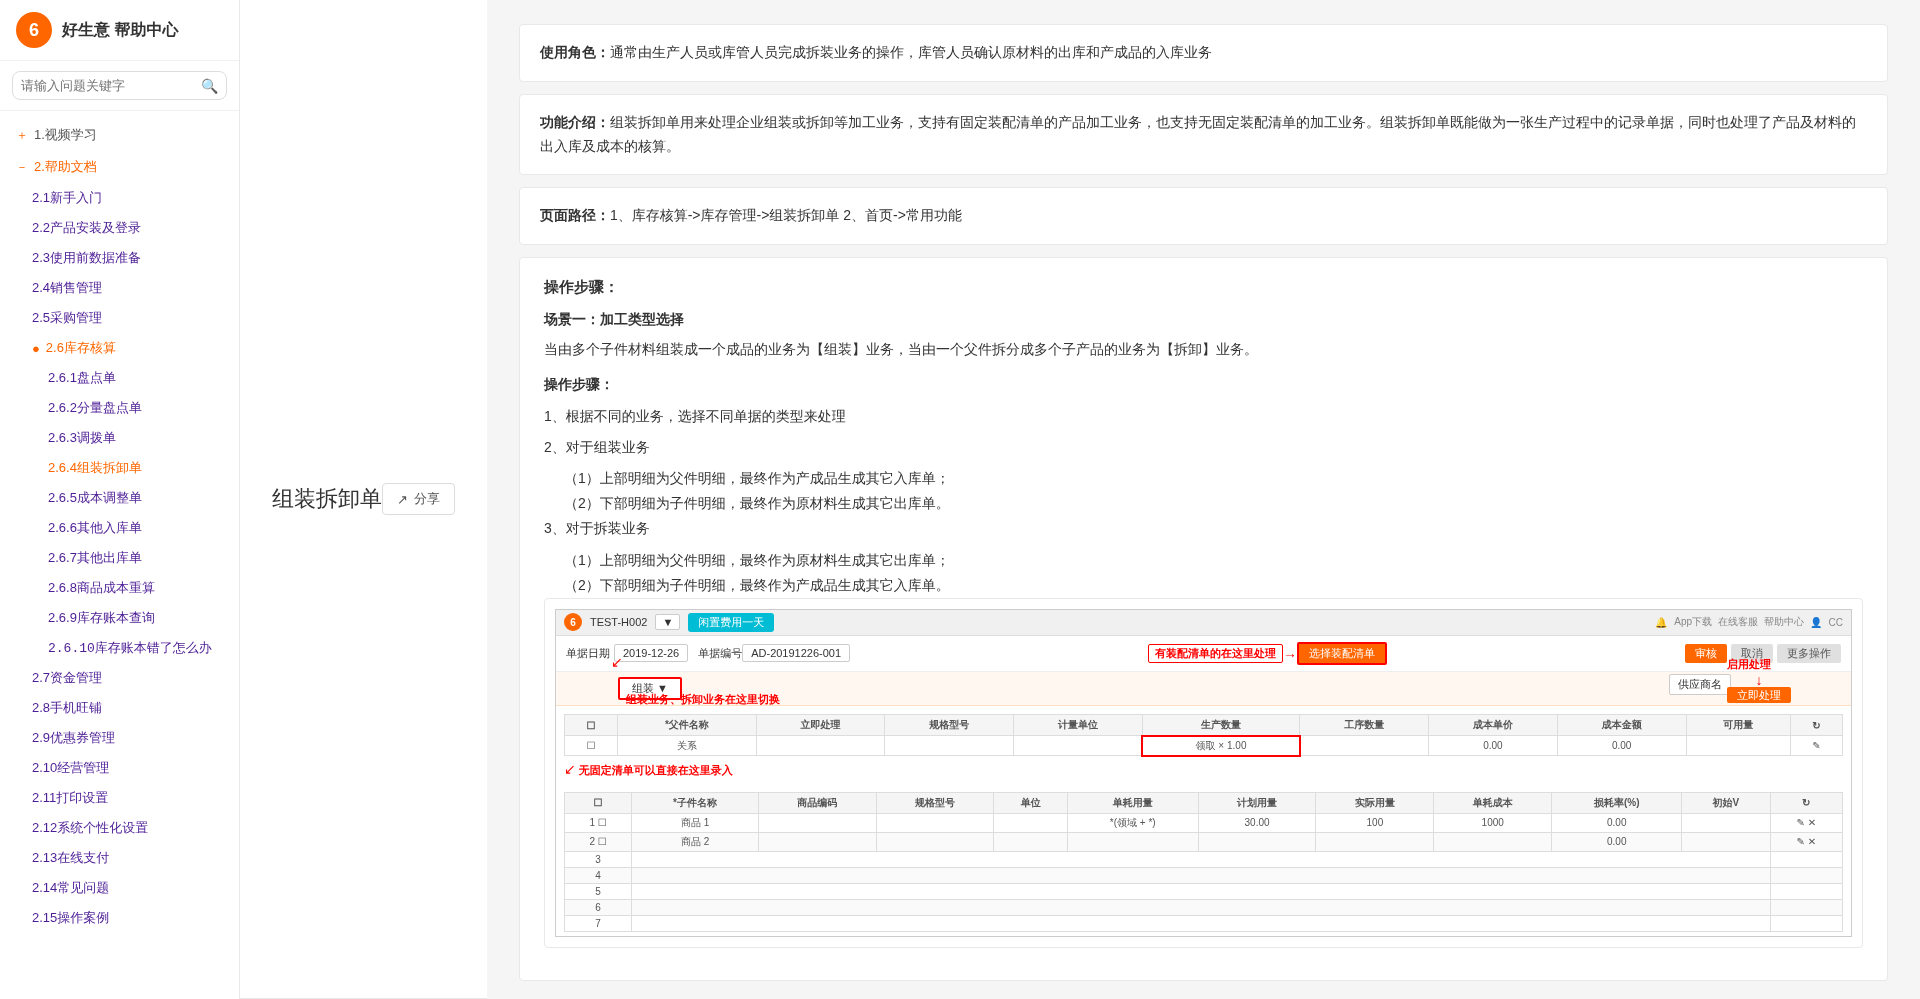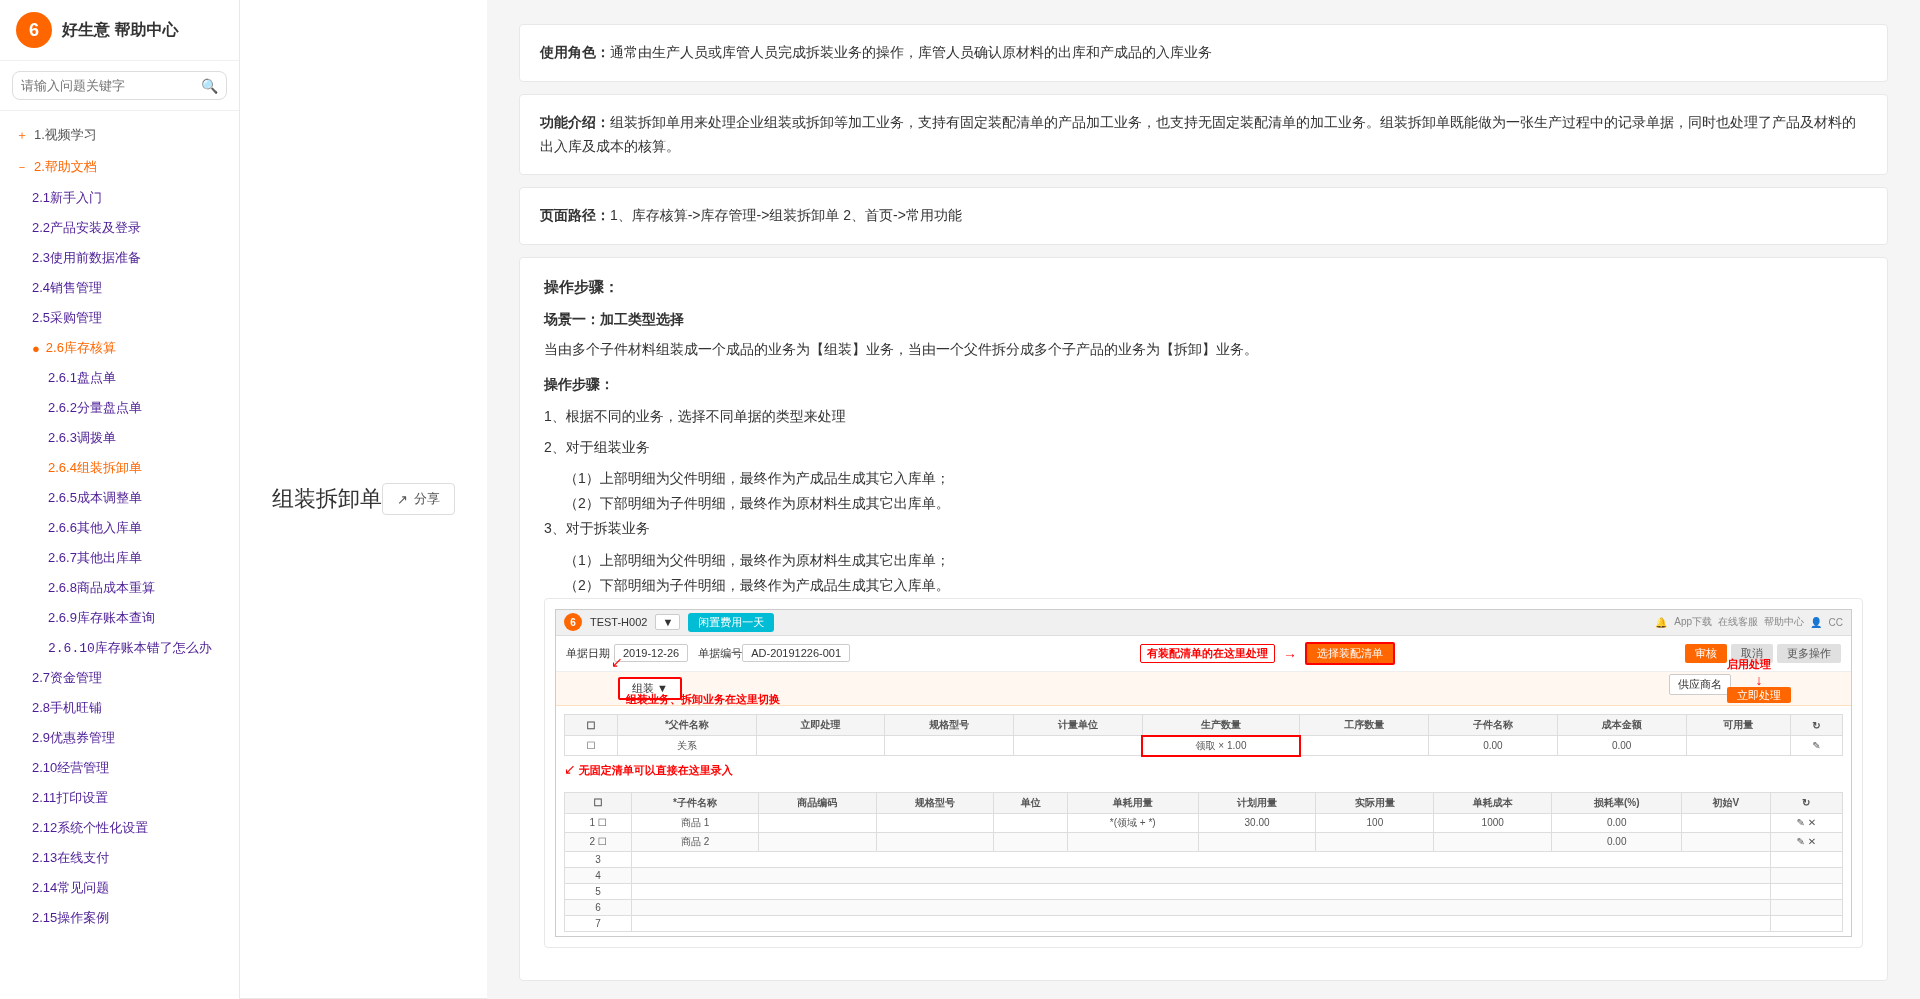--- a/index.html
+++ b/index.html
@@ -227,21 +227,21 @@
 
           <div style="background:#fff; padding:6px 10px; display:flex; align-items:center; gap:10px; flex-wrap:wrap; border-bottom:1px solid #eee; font-size:11px;justify-content:center;">
             <div style="display:flex; align-items:center; gap:4px; position:relative;">
               <span>单据日期</span>
               <span style="border:1px solid #ccc; padding:2px 8px; border-radius:2px; background:#fff;">2019-12-26</span>
             </div>
             <div style="display:flex; align-items:center; ">
               <span>单据编号</span>
               <span style="border:1px solid #ccc; padding:2px 8px; border-radius:2px; background:#fff;">AD-20191226-001</span>
             </div>
-            <div style="flex:1; display:flex; justify-content:center; align-items:center; gap:8px;">
+            <div style="flex:1; display:flex; justify-content:center; align-items:center; gap:0;">
               <span style="color:#f00; font-size:11px; font-weight:bold; border:1px solid #f00; padding:1px 6px; border-radius:2px;">有装配清单的在这里处理</span>
               <span style="color:#f00; font-size:14px;">→</span>
               <span style="background:#f60; color:#fff; border:2px solid #f00; padding:2px 10px; border-radius:2px; font-size:11px;">选择装配清单</span>
             </div>
             <div style="display:flex; align-items:center; gap:4px;">
               <span style="background:#f60; color:#fff; padding:2px 10px; border-radius:2px; font-size:11px;">审核</span>
               <span style="background:#e0e0e0; color:#555; padding:2px 10px; border-radius:2px; font-size:11px;">取消</span>
               <span style="background:#e0e0e0; color:#555; padding:2px 10px; border-radius:2px; font-size:11px;">更多操作</span>
             </div>
           </div>
@@ -266,21 +266,21 @@
             <table class="mock-table">
               <thead>
                 <tr>
                   <th>☐</th>
                   <th>*父件名称</th>
                   <th>立即处理</th>
                   <th>规格型号</th>
                   <th>计量单位</th>
                   <th>生产数量</th>
                   <th>工序数量</th>
-                  <th>子件名称</th>
+                  <th>成本单价</th>
                   <th>成本金额</th>
                   <th>可用量</th>
                   <th>↻</th>
                 </tr>
               </thead>
               <tbody>
                 <tr>
                   <td>☐</td>
                   <td>关系</td>
                   <td></td>

